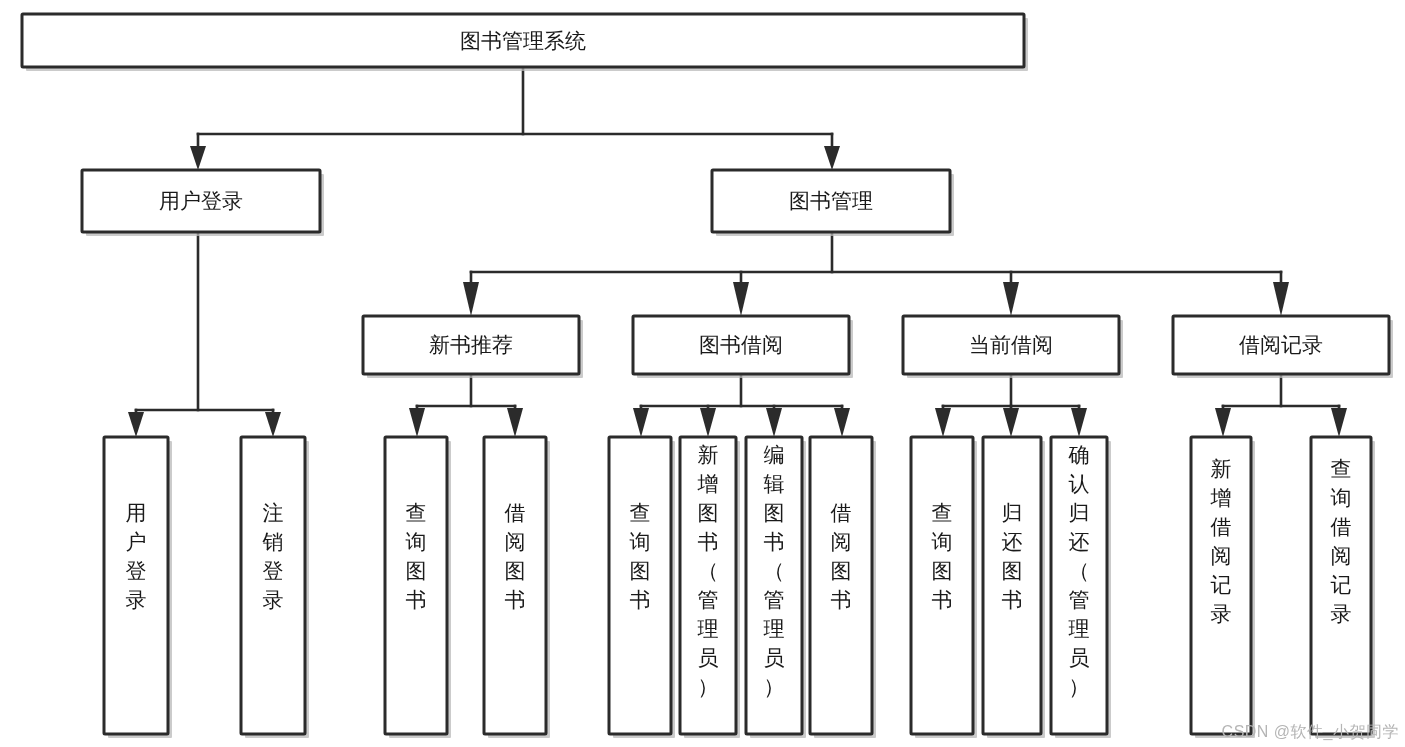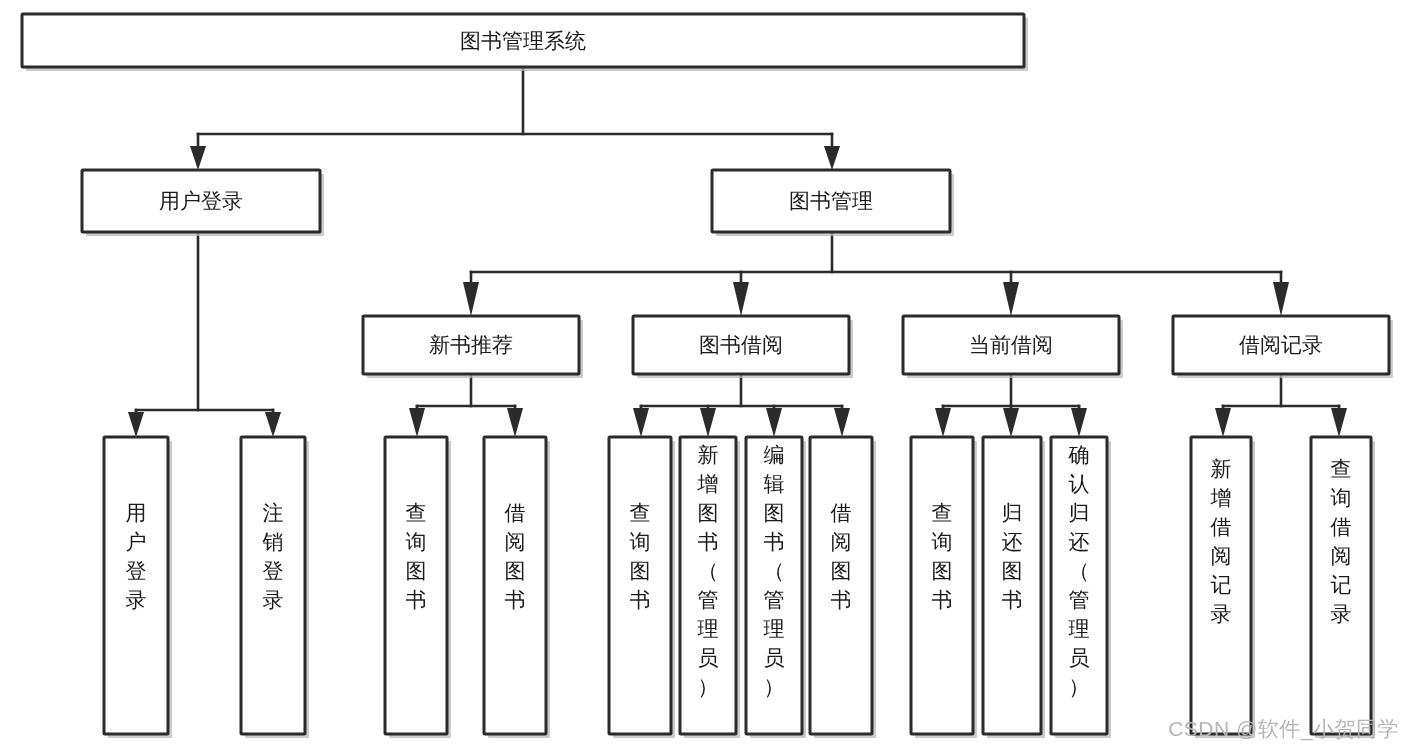--- a/index.html
+++ b/index.html
@@ -58,21 +58,21 @@
     font-family: "Liberation Sans", "DejaVu Sans", sans-serif;
     fill: #1a1a1a;
     font-size: 21px;
     text-anchor: middle;
   }
   .watermark-text {
     position: absolute;
     right: 8px;
     bottom: 4px;
     font-family: "Liberation Sans", "DejaVu Sans", sans-serif;
-    font-size: 21px;
+    font-size: 16px;
     color: #b5b5b5;
     white-space: nowrap;
     letter-spacing: 0.5px;
     user-select: none;
   }
 </style>
 </head>
 <body>
 
 <div id="diagram-root">

